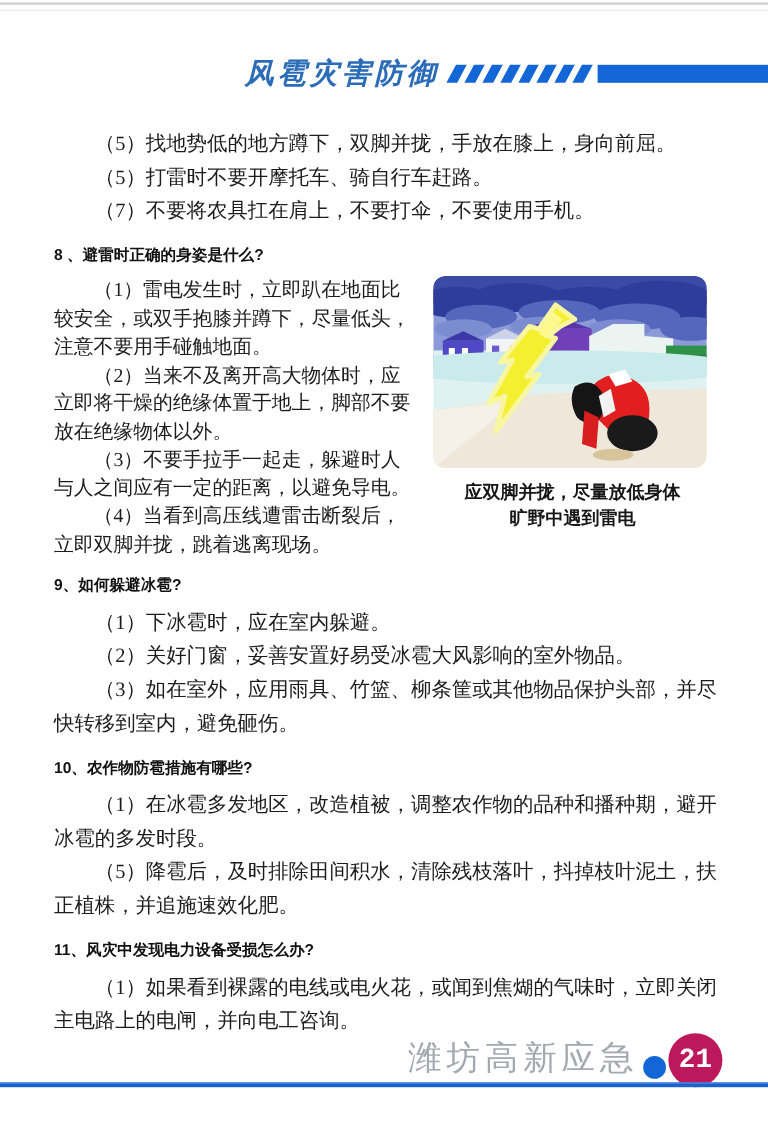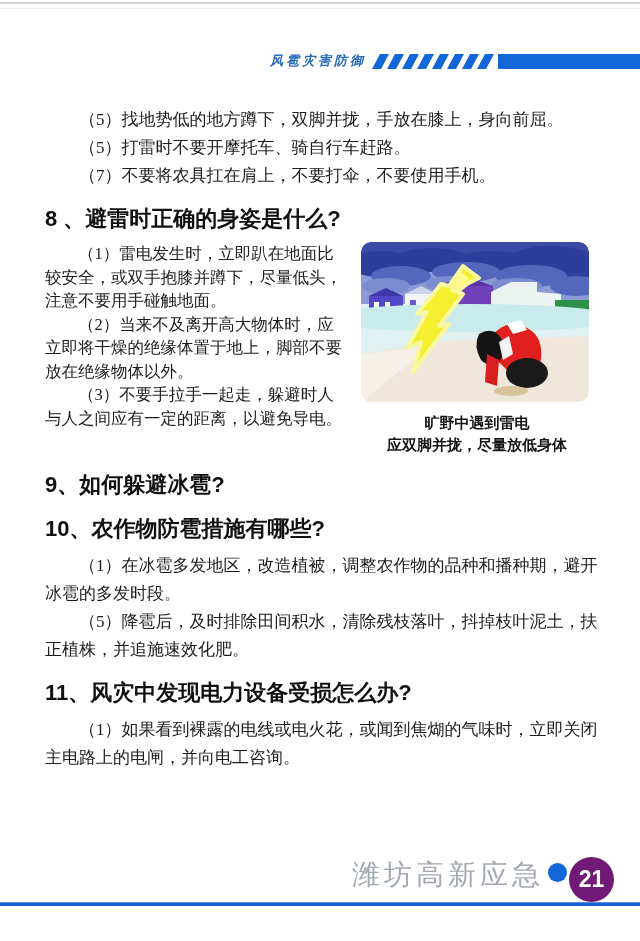--- a/index.html
+++ b/index.html
@@ -12,56 +12,56 @@
   }
   .top-hairline { position:absolute; top:2px; left:0; width:640px; height:2px; background:#d2d2d2; }
   .top-hairline2 { position:absolute; top:8px; left:0; width:640px; height:1px; background:#ececec; }
 
   
   .header { position:absolute; top:50px; left:0; width:640px; height:22px;
     display:flex; align-items:center; justify-content:flex-end; }
   .header-title {
     font-family:"Liberation Serif","DejaVu Serif",serif;
     font-style:italic; font-weight:bold; color:#2a6cb8;
-    font-size:13px; letter-spacing:3px; margin-right:10px; white-space:nowrap;
+    font-size:24px; letter-spacing:3px; margin-right:10px; white-space:nowrap;
   }
   .stripes { display:flex; align-items:center; height:15px; }
   .stripe { width:9px; height:15px; background:#1266d6; margin-right:6px; transform:skewX(-28deg); }
   .header-bar { width:142px; height:15px; background:#1266d6; margin-left:2px; }
 
   
   .main { position:absolute; top:70px; left:45px; width:560px; padding-top:36px; }
   .intro p { font-size:17px; line-height:28px; text-indent:2em; }
   .qheading {
     font-family:"Liberation Sans","DejaVu Sans",sans-serif;
-    font-weight:bold; font-size:22px; color:#111;
+    font-weight:bold; font-size:13px; color:#111;
     margin-top:14px; margin-bottom:8px;
   }
   .q8-row { display:flex; margin-top:4px; }
   .q8-text { width:302px; }
   .q8-text p { font-size:16.5px; line-height:23.5px; text-indent:2em; }
   .q8-figure { width:232px; margin-left:14px; }
   .illustration { width:228px; height:160px; border-radius:10px; display:block; }
   .fig-caption { margin-top:10px; text-align:center; font-size:15px; font-weight:bold;
     line-height:22px; color:#161616; }
   .qitems p { font-size:17px; line-height:28px; text-indent:2em; }
 
   
-  .footer-row { position:absolute; top:852px; right:26px; height:52px;
-    display:flex; }
+  .footer-row { position:absolute; top:852px; right:38px; height:52px;
+    display:flex; align-items:center; }
   .footer-brand {
     font-family:"Liberation Sans","DejaVu Sans",sans-serif;
     font-size:28px; color:#a3a9b0; letter-spacing:4px; margin-right:4px;
     position:relative; top:4px;
   }
   .footer-dot { width:19px; height:19px; border-radius:50%; background:#1266d6;
     position:relative; top:11px; margin-right:2px; }
-  .page-badge { width:45px; height:45px; border-radius:50%; background:#701a75;
+  .page-badge { width:45px; height:45px; border-radius:50%; background:#be185d;
     color:#ffffff; display:flex; align-items:center; justify-content:center;
-    font-family:Liberation Sans, sans-serif;
+    font-family:Liberation Mono, monospace;
     font-weight:bold; font-size:23px; position:relative; top:5px; }
   .footer-line { position:absolute; top:902px; left:0; width:640px; height:4px;
     background:#1a62d0; border-top:1px solid #5a8fe0; }
 </style>
 </head>
 <body>
 
 <div class="page">
   <div class="top-hairline"></div>
   <div class="top-hairline2"></div>
@@ -89,20 +89,21 @@
       <p>（7）不要将农具扛在肩上，不要打伞，不要使用手机。</p>
     </div>
 
     <div class="qheading">8 、避雷时正确的身姿是什么?</div>
 
     <div class="q8-row">
       <div class="q8-text">
         <p>（1）雷电发生时，立即趴在地面比较安全，或双手抱膝并蹲下，尽量低头，注意不要用手碰触地面。</p>
         <p>（2）当来不及离开高大物体时，应立即将干燥的绝缘体置于地上，脚部不要放在绝缘物体以外。</p>
         <p>（3）不要手拉手一起走，躲避时人与人之间应有一定的距离，以避免导电。</p>
+        <p>（4）当看到高压线遭雷击断裂后，立即双脚并拢，跳着逃离现场。</p>
       </div>
       <div class="q8-figure">
         <svg class="illustration" viewBox="0 0 228 160" xmlns="http://www.w3.org/2000/svg">
           <defs>
             <clipPath id="rclip">
                 <rect x="0" y="0" width="228" height="160" rx="10" ry="10"></rect>
               </clipPath>
           </defs>
           <g clip-path="url(#rclip)">
 
@@ -159,27 +160,32 @@
               <polygon points="146,82 160,78 166,88 152,92" fill="#ffffff"></polygon>
               <ellipse cx="166" cy="131" rx="21" ry="15" fill="#1a1a1a"></ellipse>
               <path d="M118,92 Q132,84 140,96 Q146,108 138,120 Q128,126 120,118 Q112,104 118,92 Z" fill="#151515"></path>
               <polygon points="138,100 148,94 152,112 142,118" fill="#f2f2f2"></polygon>
               <path d="M126,112 L138,118 L136,144 L124,140 Z" fill="#d81e1e"></path>
               <ellipse cx="150" cy="149" rx="17" ry="5" fill="#d8c49a"></ellipse>
             </g>
           </g>
         </svg>
         <div class="fig-caption">
+          <div>应双脚并拢，尽量放低身体</div>
           <div>旷野中遇到雷电</div>
-          <div>应双脚并拢，尽量放低身体</div>
         </div>
       </div>
     </div>
 
     <div class="qheading">9、如何躲避冰雹?</div>
+    <div class="qitems">
+      <p>（1）下冰雹时，应在室内躲避。</p>
+      <p>（2）关好门窗，妥善安置好易受冰雹大风影响的室外物品。</p>
+      <p>（3）如在室外，应用雨具、竹篮、柳条筐或其他物品保护头部，并尽快转移到室内，避免砸伤。</p>
+    </div>
 
     <div class="qheading">10、农作物防雹措施有哪些?</div>
     <div class="qitems">
       <p>（1）在冰雹多发地区，改造植被，调整农作物的品种和播种期，避开冰雹的多发时段。</p>
       <p>（5）降雹后，及时排除田间积水，清除残枝落叶，抖掉枝叶泥土，扶正植株，并追施速效化肥。</p>
     </div>
 
     <div class="qheading">11、风灾中发现电力设备受损怎么办?</div>
     <div class="qitems">
       <p>（1）如果看到裸露的电线或电火花，或闻到焦煳的气味时，立即关闭主电路上的电闸，并向电工咨询。</p>

